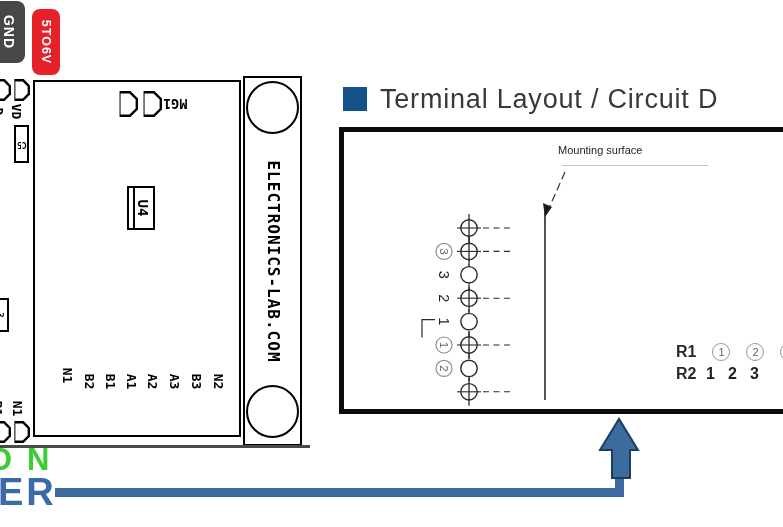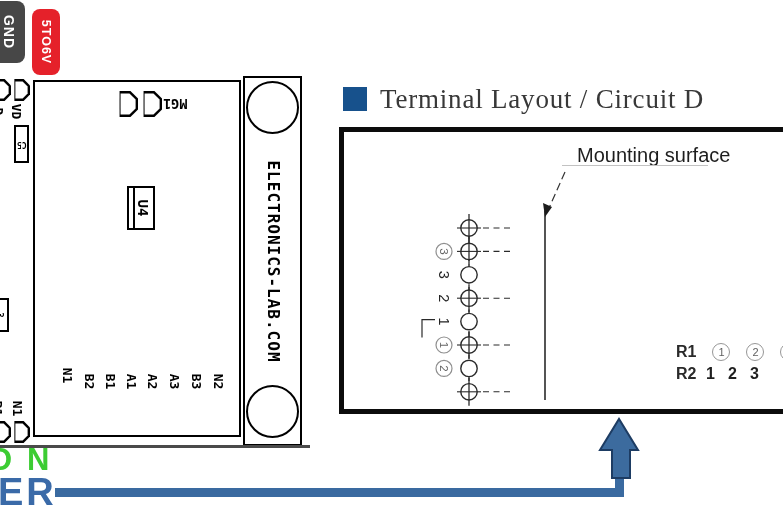--- a/index.html
+++ b/index.html
@@ -35,27 +35,27 @@
           display:flex;align-items:center;justify-content:center;}
   #r3-box>span{transform:rotate(90deg);font-size:9px;}
   #mg1-txt{left:157px;top:96px;width:36px;height:16px;font-size:13.5px;}
   #vd-txt{left:9px;top:98px;width:16px;height:26px;font-size:13px;}
   #vd-partial{left:-9px;top:99px;width:15px;height:24px;font-size:13px;}
   #padlab-n1{left:10px;top:395px;width:15px;height:26px;font-size:13px;}
   #padlab-partial{left:-10px;top:395px;width:15px;height:26px;font-size:13px;}
   .pinlab{width:15px;height:26px;font-size:13px;}
   #pcb-baseline{position:absolute;left:0;top:445px;width:310px;height:3px;background:#4a4a4a;}
   
-  #heading{position:absolute;left:343px;top:84px;display:flex;align-items:center;gap:13px;height:30px;font-family:Liberation Serif, serif;}
+  #heading{position:absolute;left:343px;top:84px;display:flex;align-items:center;gap:13px;height:30px;}
   #title-bullet{width:24px;height:24px;background:#17518c;}
   #title-text{font-size:27px;color:#383838;letter-spacing:0.8px;white-space:nowrap;}
   
   #dbox{position:absolute;left:339px;top:127px;width:456px;height:287px;border:5px solid #0c0c0c;
         box-sizing:border-box;background:#fff;}
-  #mount-label{position:absolute;left:233px;top:12px;font-size:20px;color:#1e1e1e;white-space:nowrap;}
+  #mount-label{position:absolute;left:214px;top:12px;font-size:11px;color:#1e1e1e;white-space:nowrap;}
   #mount-underline{position:absolute;left:218px;top:33px;width:146px;height:1.2px;background:#c2c2c2;}
   #tsvg{position:absolute;left:0;top:0;}
   #tsvg text{font-family:"Liberation Sans",sans-serif;}
   #r1-row{position:absolute;left:332px;top:211px;display:flex;gap:16px;align-items:center;
           font-size:16px;font-weight:bold;color:#2a2a2a;}
   #r2-row{position:absolute;left:332px;top:233px;display:flex;gap:6px;align-items:center;
           font-size:16px;font-weight:bold;color:#2a2a2a;}
   #r2-row .rname{margin-right:0;}
   .cpin{width:16px;height:16px;border:1.4px solid #979797;border-radius:50%;color:#5f5f5f;
         font-size:11px;font-weight:normal;display:flex;align-items:center;justify-content:center;background:#fff;}

